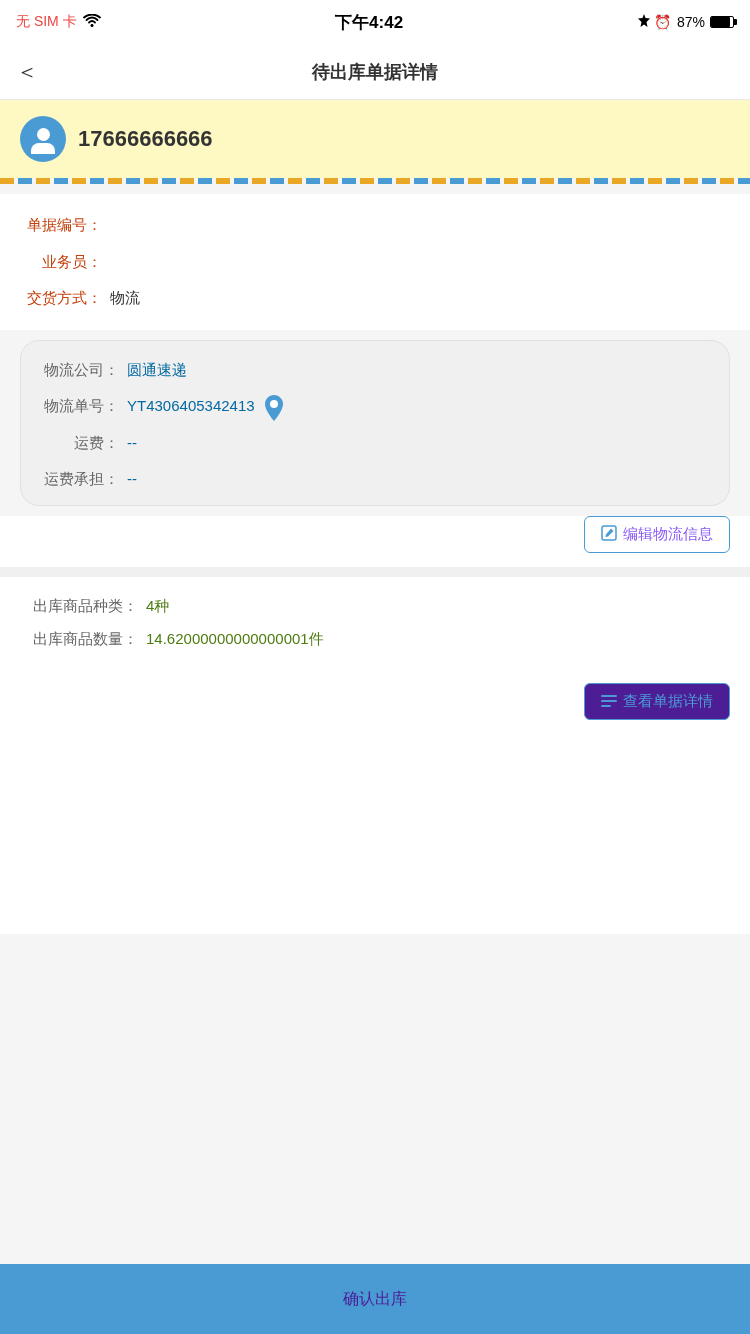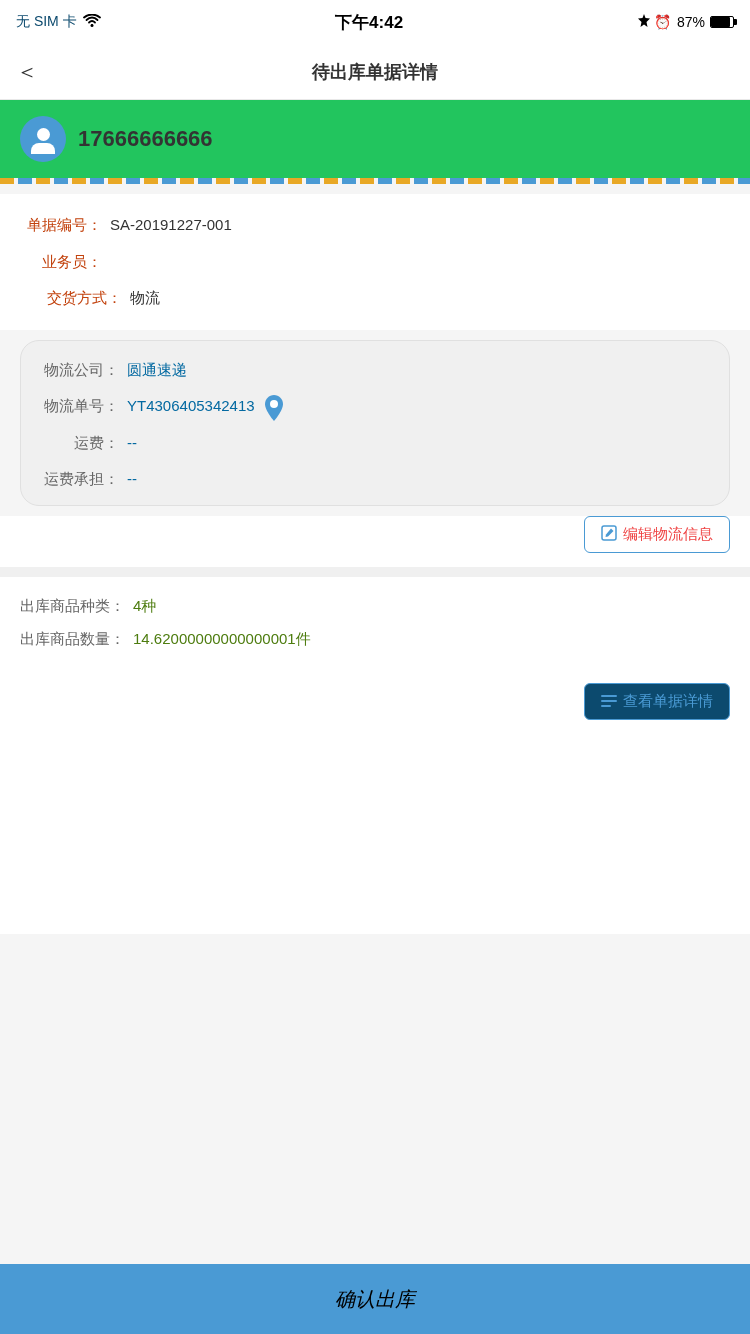--- a/index.html
+++ b/index.html
@@ -17,21 +17,21 @@
     .status-bar {
       height: 44px;
       background: #fff;
       display: flex;
       align-items: center;
       justify-content: space-between;
       padding: 0 16px;
       font-size: 15px;
       font-weight: 500;
     }
-    .status-left { font-size: 14px; color: #0c4a6e; display: flex; align-items: center; gap: 6px; }
+    .status-left { font-size: 14px; color: #ef4444; display: flex; align-items: center; gap: 6px; }
     .status-center { font-size: 17px; font-weight: 600; color: #000; }
     .status-right { display: flex; align-items: center; gap: 5px; font-size: 14px; color: #000; }
     .battery-icon {
       width: 24px; height: 12px; border: 1.5px solid #000; border-radius: 2px;
       position: relative; display: inline-flex; align-items: center;
     }
     .battery-icon::after {
       content: '';
       position: absolute;
       right: -4px; top: 50%; transform: translateY(-50%);
@@ -67,21 +67,21 @@
       color: #333;
     }
 
     
     .content {
       padding-bottom: 80px;
     }
 
     
     .customer-header {
-      background: #22c55e;
+      background: #fef9c3;
       padding: 16px 20px;
       display: flex;
       align-items: center;
       gap: 12px;
     }
     .customer-avatar {
       width: 46px; height: 46px;
       background: #4a9ad4;
       border-radius: 50%;
       display: flex; align-items: center; justify-content: center;
@@ -111,21 +111,21 @@
       margin-top: 10px;
     }
     .info-row {
       display: flex;
       align-items: flex-start;
       margin-bottom: 14px;
       font-size: 15px;
       color: #333;
       line-height: 1.5;
     }
-    .info-row:last-child { margin-bottom: 0; margin-left: 20px; }
+    .info-row:last-child { margin-bottom: 0; }
     .info-label {
       color: #c2410c;
       min-width: 90px;
       text-align: right;
       flex-shrink: 0;
       padding-right: 8px;
     }
     .info-value {
       color: #333;
       flex: 1;
@@ -172,39 +172,39 @@
     .edit-btn-wrap {
       display: flex;
       justify-content: flex-end;
       padding: 0 20px 14px;
       background: #fff;
     }
     .edit-btn {
       border: 1.5px solid #4a9ad4;
       border-radius: 6px;
       padding: 8px 16px;
-      color: #ef4444;
+      color: #8b5cf6;
       font-size: 15px;
       display: flex;
       align-items: center;
       gap: 6px;
       cursor: pointer;
       background: #fff;
     }
 
     
     .section-separator {
       height: 10px;
       background: #f0f0f0;
     }
 
     
     .goods-section {
       background: #fff;
-      padding: 20px 20px;
+      padding: 20px 33px;
     }
     .goods-row {
       display: flex;
       align-items: center;
       margin-bottom: 14px;
       font-size: 15px;
     }
     .goods-row:last-child { margin-bottom: 0; }
     .goods-label {
       color: #666;
@@ -226,21 +226,21 @@
     .view-detail-btn {
       border: 1.5px solid #4a9ad4;
       border-radius: 6px;
       padding: 8px 16px;
       color: #4a9ad4;
       font-size: 15px;
       display: flex;
       align-items: center;
       gap: 6px;
       cursor: pointer;
-      background: #0c4a6e;
+      background: #4c1d95;
       text-align: center;
     }
     .list-icon {
       width: 16px; height: 16px;
       display: flex;
       flex-direction: column;
       justify-content: center;
       gap: 3px;
       flex-shrink: 0;
     }
@@ -260,24 +260,23 @@
       left: 0;
       width: 750px;
       height: 70px;
       background: #4a9ad4;
       display: flex;
       align-items: center;
       justify-content: center;
       cursor: pointer;
     }
     .bottom-btn-text {
-      font-size: 20px;
-      color: #000000;
+      font-size: 16px;
+      color: #4c1d95;
       font-weight: 500;
-      font-style: italic;
     }
 
     
     .white-spacer {
       background: #fff;
       height: 200px;
     }
   </style>
 </head>
 <body>
@@ -325,21 +324,20 @@
       </div>
     </div>
     <div class="customer-phone">17666666666</div>
   </div>
 
   <div class="dashed-divider"></div>
 
   <div class="info-section">
     <div class="info-row">
       <span class="info-label">单据编号：</span>
-      <span class="info-value">SA-20191227-001</span>
     </div>
     <div class="info-row">
       <span class="info-label">业务员：</span>
     </div>
     <div class="info-row">
       <span class="info-label">交货方式：</span>
       <span class="info-value">物流</span>
     </div>
   </div>
 

